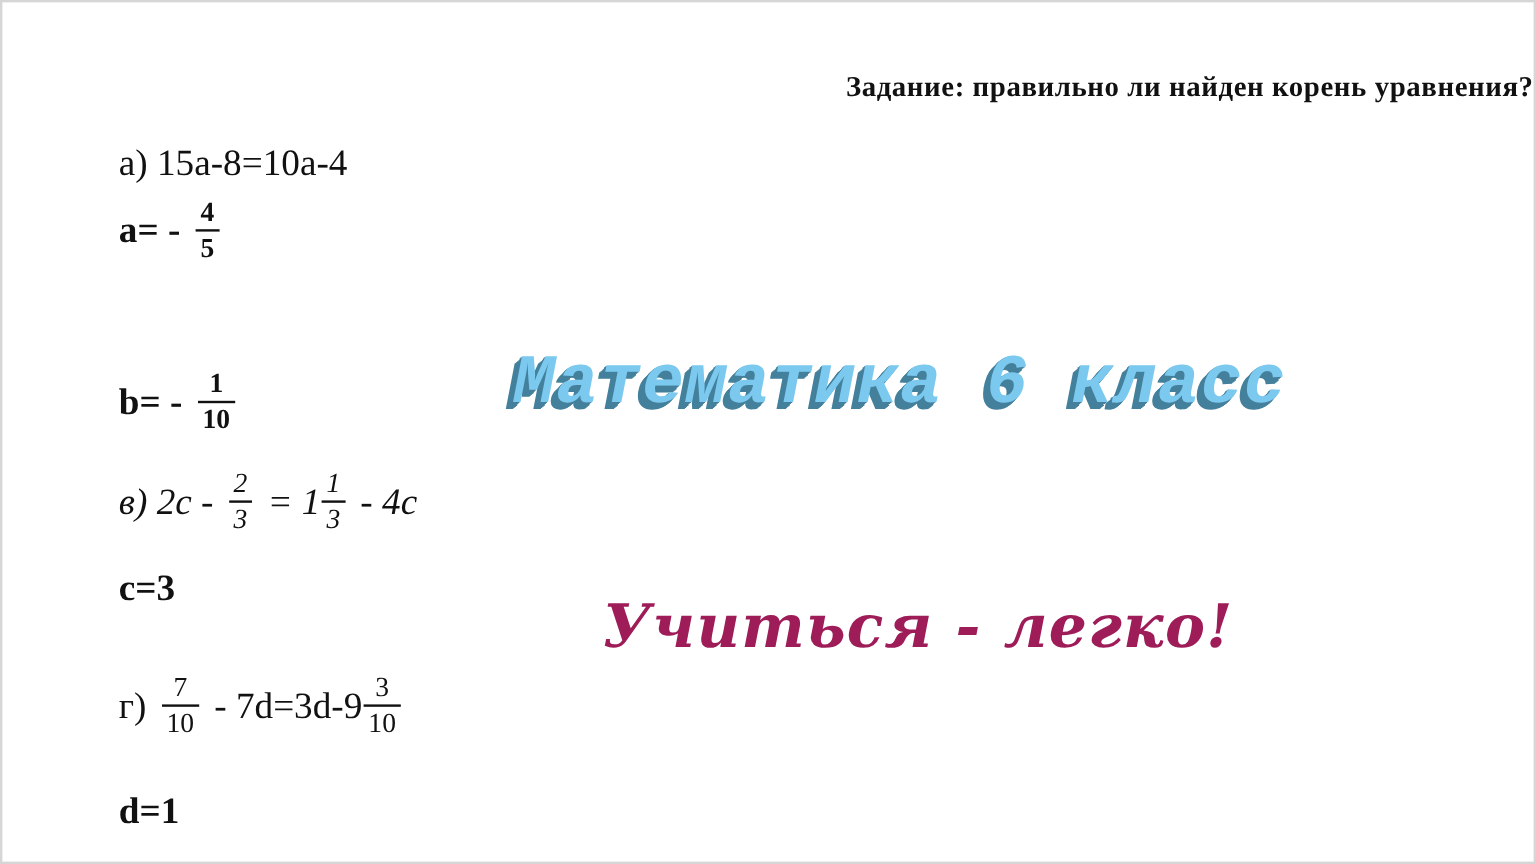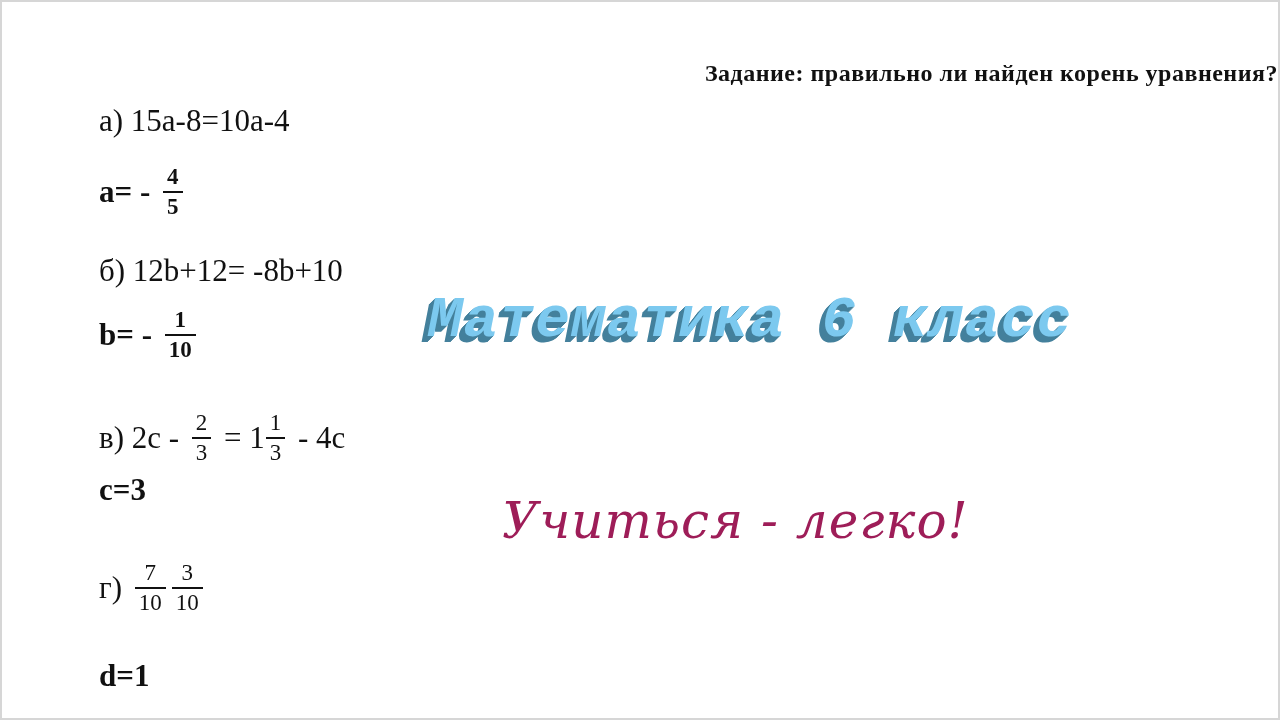--- a/index.html
+++ b/index.html
@@ -61,31 +61,31 @@
       -3px 3px 0 var(--blue-shadow),
       -4px 4px 0 var(--blue-shadow),
       -5px 5px 0 var(--blue-shadow),
       -6px 6px 0 var(--blue-shadow);
     letter-spacing:1px;
   }
   .watermark-slogan{
     position:absolute;left:500px;top:490px;width:480px;
     text-align:left;white-space:nowrap;
     font-family:"DejaVu Serif","Liberation Serif",serif;
-    font-style:italic;font-weight:normal;
+    font-style:italic;font-weight:bold;
     font-size:50px;
     color:var(--maroon);
     letter-spacing:1px;
   }
   
-  #p-a-eq{top:101px;}
+  #p-a-eq{top:116px;}
   #p-a-ans{top:152px;height:76px;}
   #p-b-eq{top:251px;}
   #p-b-ans{top:295px;height:76px;}
-  #p-v-eq{top:400px;height:72px;}
+  #p-v-eq{top:380px;height:72px;font-style:italic;}
   #p-v-ans{top:470px;align-items:flex-end;}
   #p-g-eq{top:550px;height:72px;}
   #p-g-ans{top:656px;}
 </style>
 </head>
 <body>
 
 <div class="slide">
 
   <div class="title">Задание: правильно ли найден корень уравнения?</div>
@@ -94,23 +94,20 @@
     <span class="seg">а) 15a-8=10a-4</span>
   </div>
   <div class="ans-line" id="p-a-ans">
     <span class="seg">a= - </span>
     <span class="frac">
       <span class="num">4</span>
       <span class="den">5</span>
     </span>
   </div>
 
-  <div class="eq-line" id="p-b-eq">
-    <span class="seg">б) 12b+12= -8b+10</span>
-  </div>
   <div class="ans-line" id="p-b-ans">
     <span class="seg">b= - </span>
     <span class="frac">
       <span class="num">1</span>
       <span class="den">10</span>
     </span>
   </div>
 
   <div class="eq-line" id="p-v-eq">
     <span class="seg">в) 2c - </span>
@@ -131,20 +128,21 @@
   <div class="ans-line" id="p-v-ans">
     <span class="seg">c=3</span>
   </div>
 
   <div class="eq-line" id="p-g-eq">
     <span class="seg">г) </span>
     <span class="frac">
       <span class="num">7</span>
       <span class="den">10</span>
     </span>
+    <span class="seg"> - 7d=3d-9</span>
     <span class="frac" style="margin-left:1px">
       <span class="num">3</span>
       <span class="den">10</span>
     </span>
   </div>
   <div class="ans-line" id="p-g-ans">
     <span class="seg">d=1</span>
   </div>
 
   <div class="watermark-course">Математика 6 класс</div>

